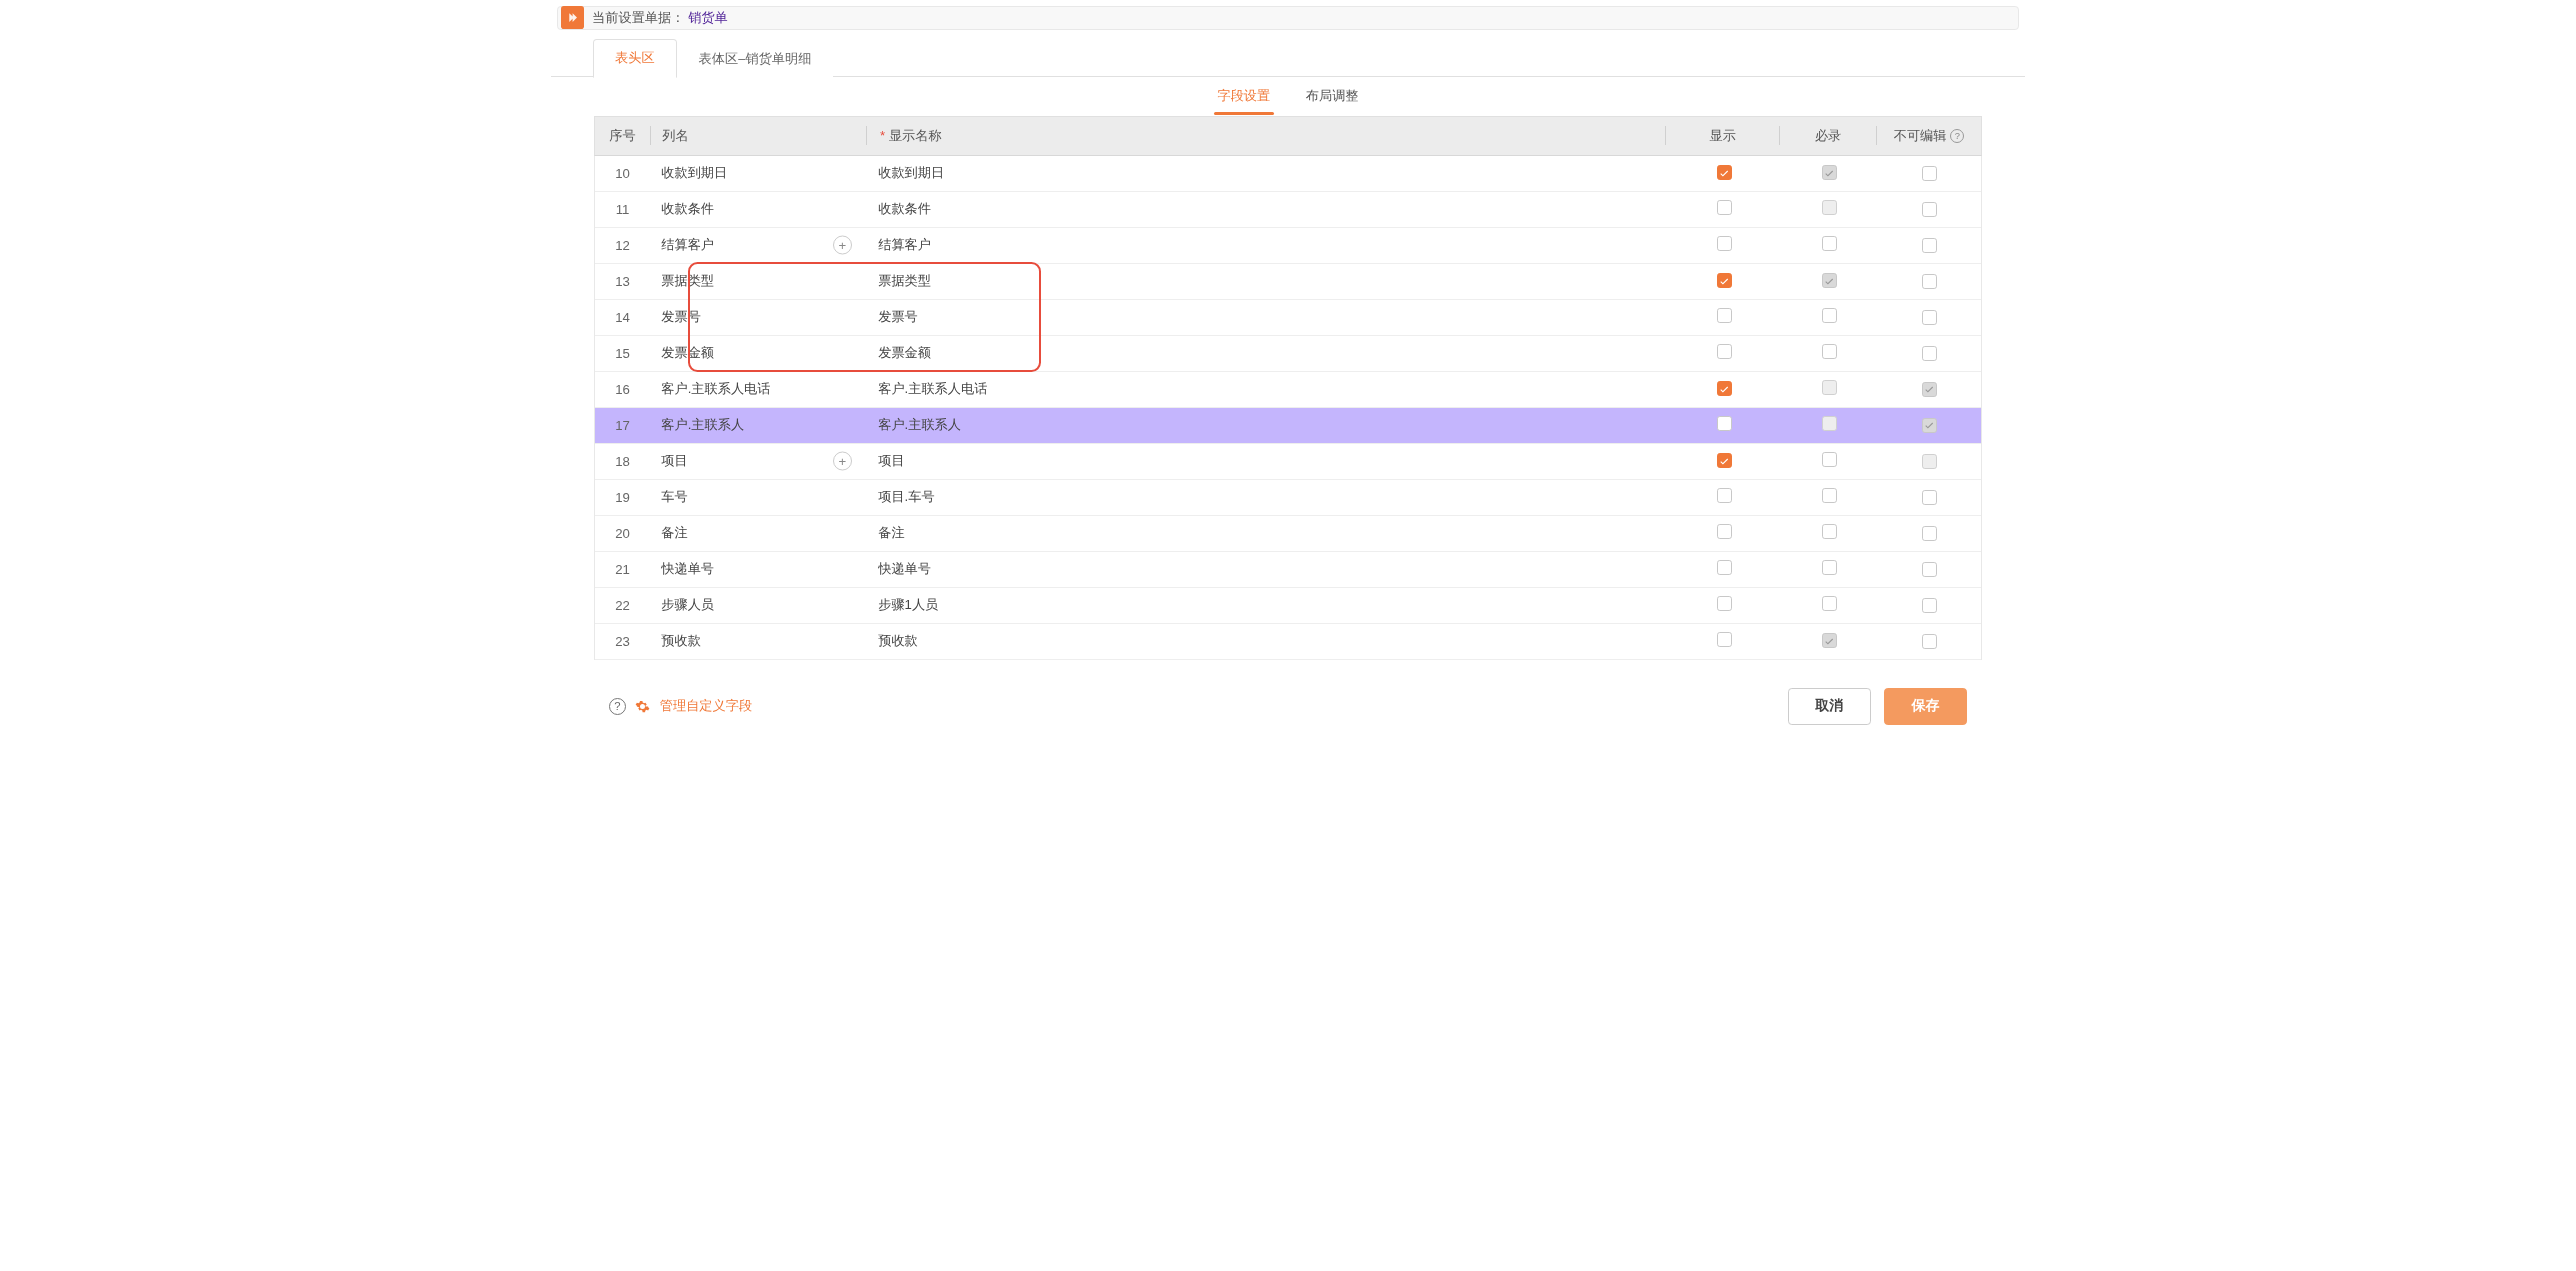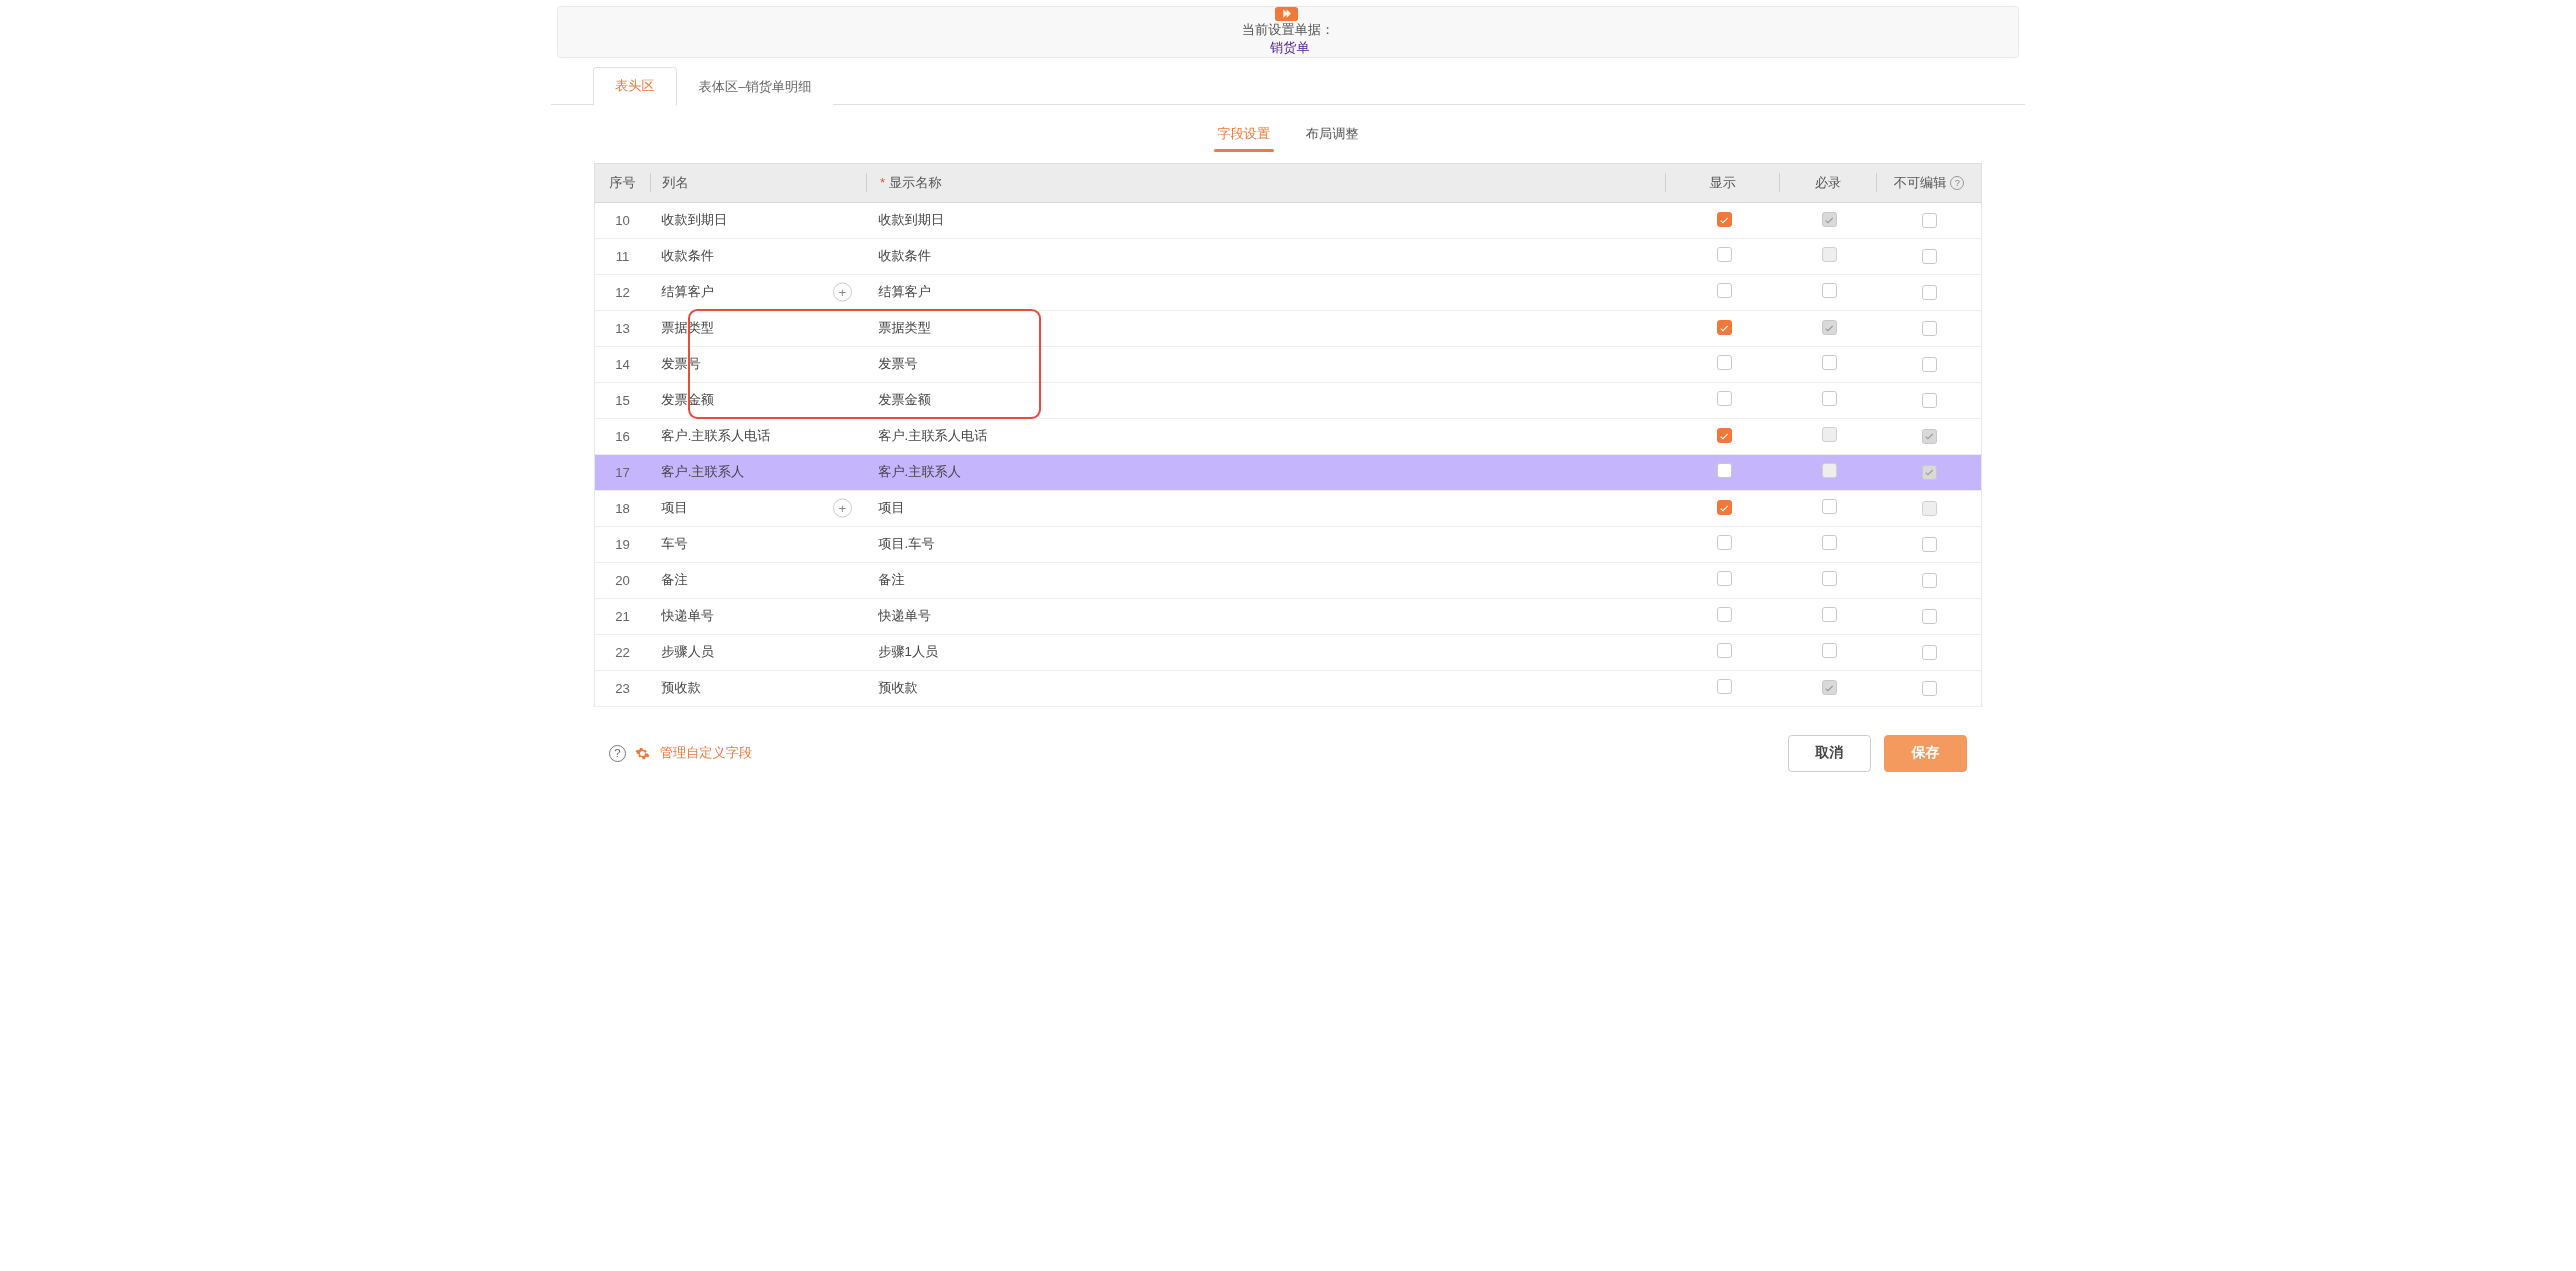--- a/index.html
+++ b/index.html
@@ -1,30 +1,30 @@
 <!DOCTYPE html>
 <html style="font-size:15px"><head>
 <meta charset="utf-8">
 <style>
 * { margin: 0; padding: 0; box-sizing: border-box; }
 body { font-family: -apple-system, BlinkMacSystemFont, "Segoe UI", "PingFang SC", "Microsoft YaHei", sans-serif; background: #fff; font-size: 13.2px; color: #333; }
 
 .page-container { width: 1474px; margin: 0 auto; padding: 0; }
 
-.header-bar { display: flex; align-items: center; height: 52px; background: #f8f8f8; border: 0.9px solid #e8e8e8; border-radius: 3.8px; margin: 5.7px 5.7px 0 5.7px; flex-direction: column; }
+.header-bar { display: flex; align-items: center; height: 24px; background: #f8f8f8; border: 0.9px solid #e8e8e8; border-radius: 3.8px; margin: 5.7px 5.7px 0 5.7px; }
 .expand-toggle { width: 23px; height: 23px; background: #f07838; border-radius: 2.8px; display: flex; align-items: center; justify-content: center; margin-left: 3.8px; margin-right: 7.6px; cursor: pointer; }
 .expand-toggle svg { width: 13.2px; height: 13.2px; fill: #fff; }
 .header-title-label { color: #555; }
 .header-title-value { color: #4c1d95; margin-left: 3.8px; }
 
 .tabs-row { display: flex; align-items: flex-end; padding-left: 42px; height: 47px; }
 .tab { padding: 9.4px 21px; color: #666; cursor: pointer; border: 0.9px solid transparent; border-bottom: none; position: relative; top: 1px; background: #fff; }
 .tab.active { color: #f07838; border: 0.9px solid #e0e0e0; border-bottom: 0.9px solid #fff; border-radius: 3.8px 3.8px 0 0; }
 
-.subtabs-row { display: flex; justify-content: center; align-items: center; height: 59px; gap: 28px; border-top: 0.9px solid #e0e0e0; margin-top: -0.9px; }
+.subtabs-row { display: flex; justify-content: center; align-items: center; height: 40px; gap: 28px; border-top: 0.9px solid #e0e0e0; margin-top: -0.9px; }
 .subtab { color: #555; padding: 7.6px 3.8px; cursor: pointer; position: relative; }
 .subtab.active { color: #f07838; }
 .subtab.active::after { content: ""; position: absolute; left: 0; right: 0; bottom: -1.9px; height: 2.8px; background: #f07838; border-radius: 1.9px; }
 
 .table-wrap { margin: 0 43px; }
 
 .thead { display: flex; background: #ececec; border: 0.9px solid #e0e0e0; border-bottom: 0.9px solid #d8d8d8; height: 40px; align-items: center; color: #555; font-weight: 500; }
 .col-seq { width: 55px; text-align: center; }
 .col-name { width: 215px; padding-left: 11.3px; }
 .col-display-name { flex: 1; padding-left: 13.2px; }

